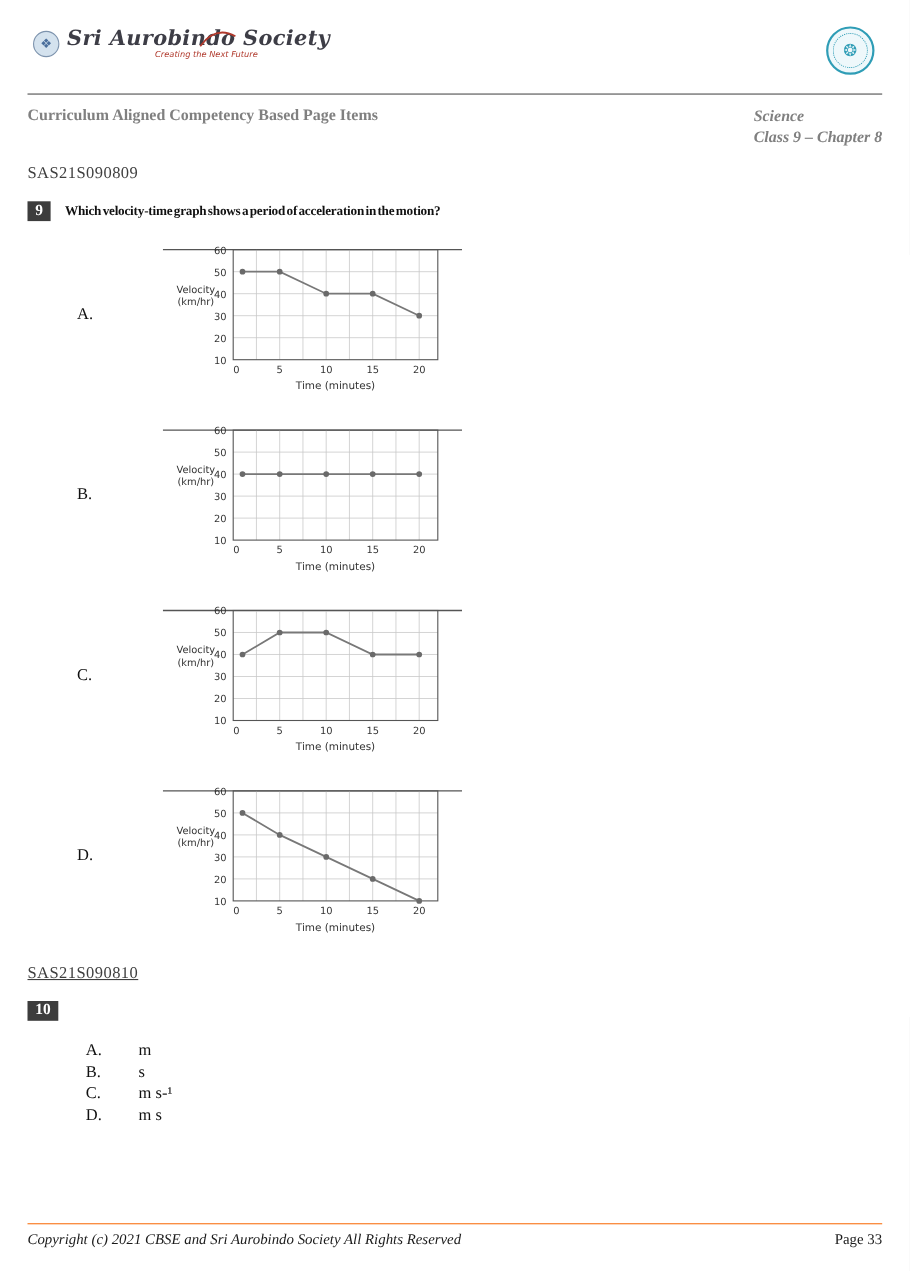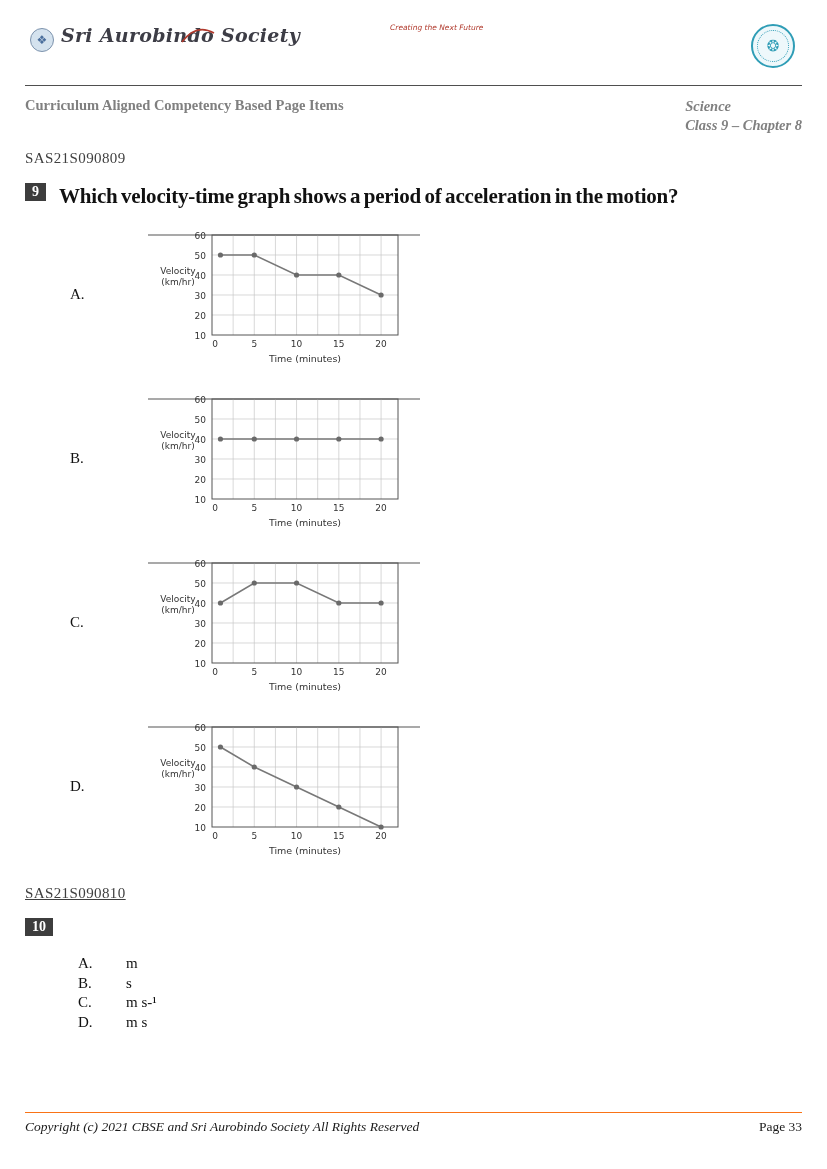--- a/index.html
+++ b/index.html
@@ -5,21 +5,21 @@
   * { margin:0; padding:0; box-sizing:border-box; }
   body { background:#e8e8e8; font-family:"Liberation Serif", serif; }
   .page { position:relative; width:827px; height:1169px; margin:0 auto; background:#ffffff; overflow:hidden; }
 
   
   .header { position:absolute; top:24px; left:30px; right:30px; height:52px; }
   .logo { display:flex; align-items:flex-start; gap:7px; }
   .logo-icon { width:24px; height:24px; border-radius:50%; background:#d4e2ee; border:1px solid #7d93ad;
                color:#4a6e9c; font-size:12px; line-height:22px; text-align:center; margin-top:4px;
                font-family:"DejaVu Sans", sans-serif; }
-  .logo-texts { display:flex; flex-direction:row;gap:10px; }
+  .logo-texts { display:flex; flex-direction:column; }
   .logo-name { font-family:"DejaVu Serif", serif; font-style:italic; font-weight:bold;
                font-size:19px; color:#3d3d46; letter-spacing:0.3px; }
   .logo-tagline { font-size:7.5px; color:#b0392c; font-style:italic; margin-left:80px; margin-top:-1px;
                   font-family:"DejaVu Sans", sans-serif; }
   .logo-flourish { position:absolute; left:148px; top:2px; }
   .seal { position:absolute; top:0px; right:2px; width:44px; height:44px; border-radius:50%;
           border:2px solid #2f9db6; background:#eef8fb; display:flex; align-items:center; justify-content:center; }
   .seal-inner { width:32px; height:32px; border-radius:50%; border:1px dotted #2f9db6; color:#2f9db6;
                 font-size:15px; line-height:30px; text-align:center; font-family:"DejaVu Sans", sans-serif; }
 
@@ -28,21 +28,21 @@
   .titlebar { position:absolute; top:97px; left:25px; right:25px; display:flex; justify-content:space-between;
               color:#808080; font-weight:bold; font-size:14.5px; }
   .title-right { text-align:left; line-height:1.3;font-style:italic; }
 
   .content { position:absolute; top:150px; left:25px; right:25px; }
   .code { text-align:left; padding-right:16px; font-size:15px; color:#3f3f3f; letter-spacing:0.4px; }
   .code2 { margin-top:28px;text-decoration:underline; }
 
   .question-row { display:flex; align-items:flex-start; margin-top:16px; }
   .qnum { background:#3d3d3d; color:#ffffff; font-size:14px; padding:1px 7px; font-weight:bold; }
-  .qtext { font-weight:bold; font-size:21px; color:#111; margin-left:13px; margin-top:1px;
+  .qtext { font-weight:bold; font-size:12px; color:#111; margin-left:13px; margin-top:1px;
            letter-spacing:-0.2px; word-spacing:-1.5px; }
 
   .graph-row { display:flex; align-items:center; margin-top:22px; }
   .graph-row.first { margin-top:14px; }
   .opt-letter { width:22px; margin-left:45px; font-size:15px; color:#111; }
   .chart-wrap { margin-left:56px; }
   .chart-wrap svg { display:block; }
   svg text { font-family:"DejaVu Sans", sans-serif; }
 
   .q10-options { margin-top:18px; }

